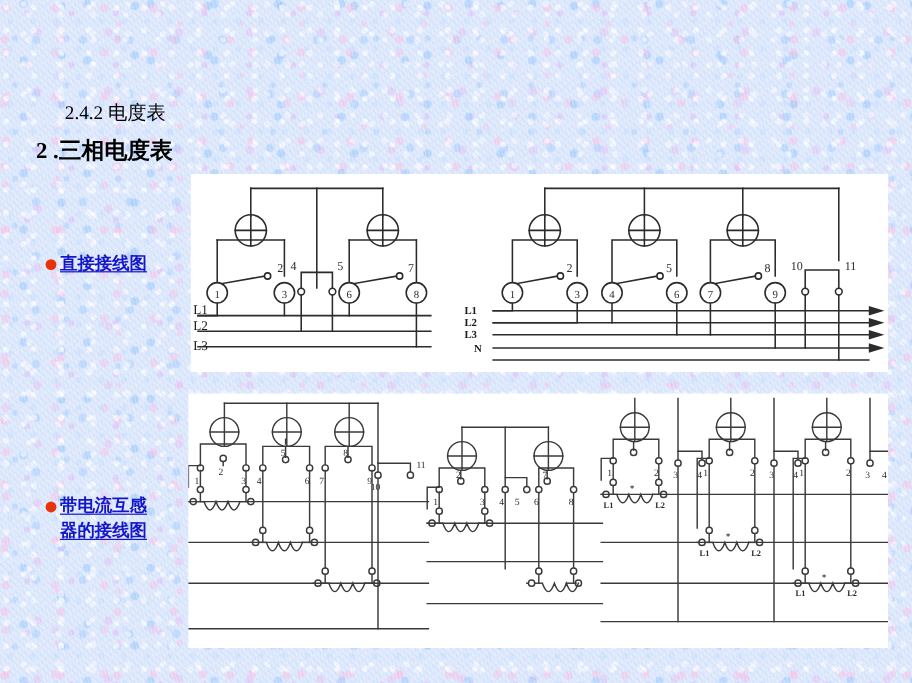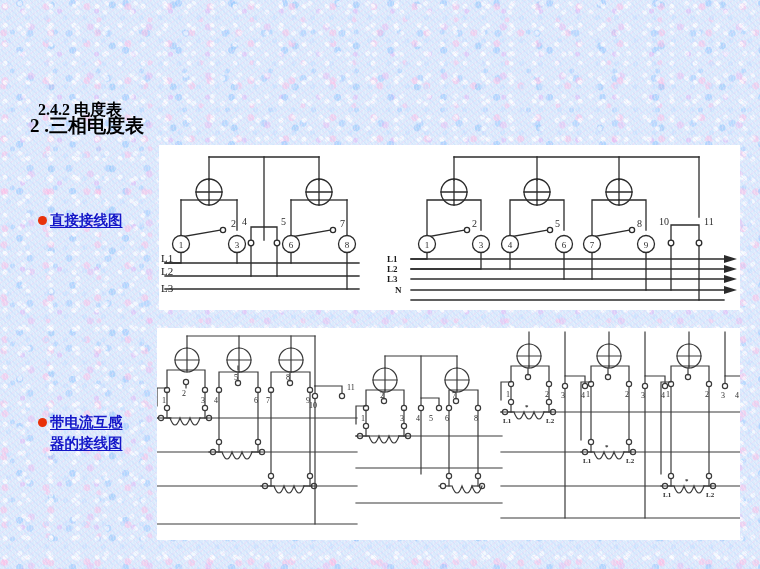--- a/index.html
+++ b/index.html
@@ -40,21 +40,21 @@
       repeating-linear-gradient(78deg, rgba(255,255,255,.22) 0 1px, transparent 1px 3px);
   }
 
   #page{position:absolute;inset:0;z-index:1;}
 
   
   .slide-title{
     position:absolute;left:0;top:26px;width:760px;text-align:center;
     font-size:19px;font-weight:bold;color:#000;letter-spacing:.5px;
   }
-  .sub-a{position:absolute;left:38px;top:84px;font-size:16px;font-weight:bold;color:#000;margin-top:16px;}
+  .sub-a{position:absolute;left:54px;top:84px;font-size:16px;font-weight:normal;color:#000;}
   .sub-b{position:absolute;left:30px;top:113px;font-size:19px;font-weight:bold;color:#000;}
 
   .bullet-block{position:absolute;display:flex;align-items:flex-start;gap:3px;}
   .bullet-dot{
     width:9px;height:9px;border-radius:50%;background:#e8320a;
     flex:0 0 auto;margin-top:6px;
   }
   .bullet-text{
     color:#1417c8;font-weight:bold;font-size:14.5px;line-height:21px;
     text-decoration:underline;text-underline-offset:2px;

